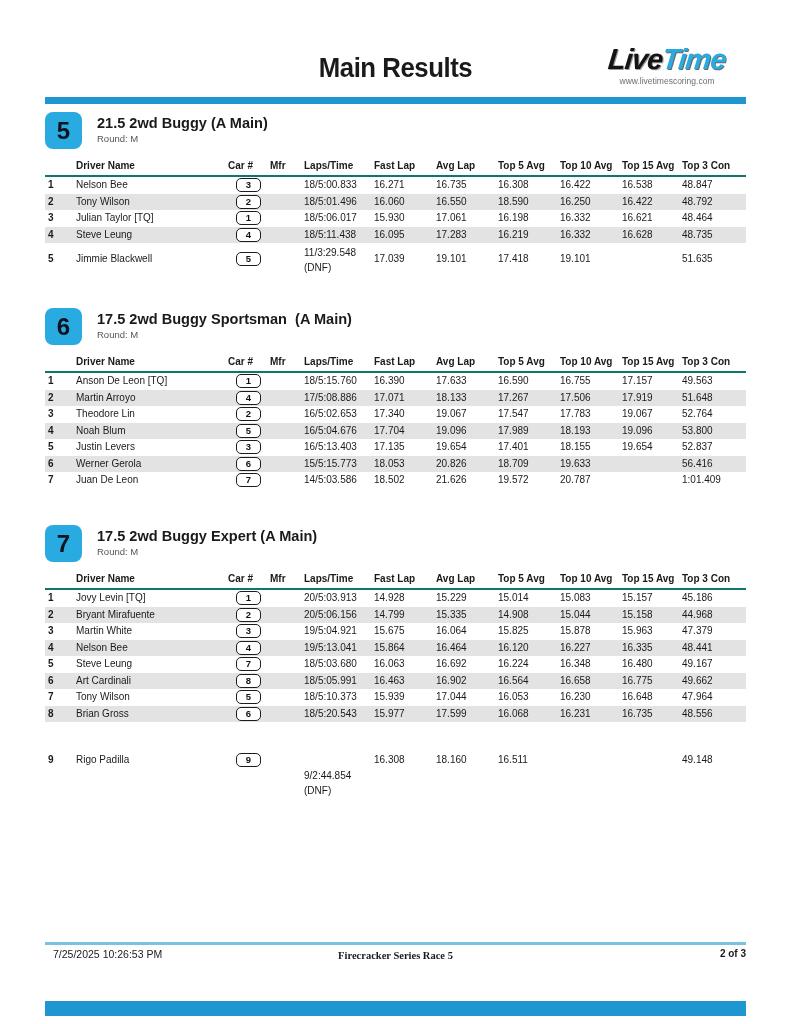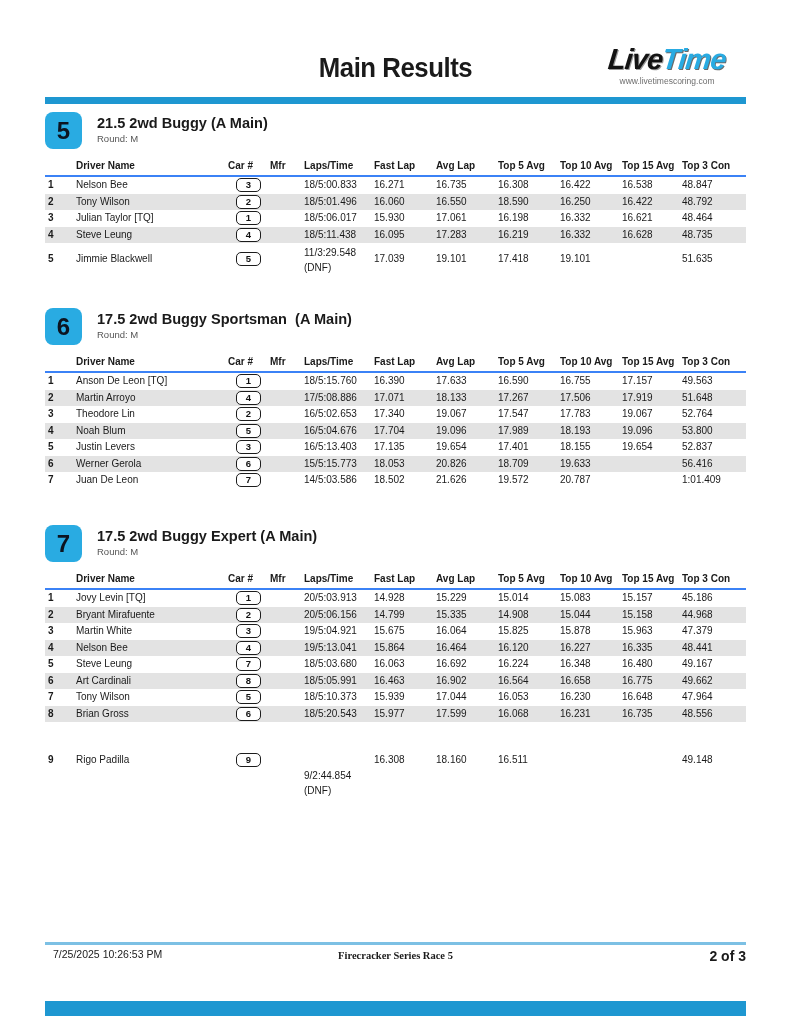--- a/index.html
+++ b/index.html
@@ -39,41 +39,41 @@
   }
   .race-num{font-size:24px;font-weight:bold;color:#0c1420;line-height:1;}
   .section-titles{margin-left:15px;padding-top:2px;}
   .section-title{font-size:15px;font-weight:bold;white-space:pre;transform:scaleX(0.97);transform-origin:left;}
   .section-round{font-size:9.5px;color:#555;margin-top:2px;}
   .table{margin-top:9px;}
   .thead,.row{
     display:grid;
     grid-template-columns:30px 152px 42px 34px 70px 62px 62px 62px 62px 60px 65px;
   }
-  .thead{border-bottom:2px solid #3b82f6;padding:2px 0 3px;}
+  .thead{border-bottom:2px solid #0f766e;padding:2px 0 3px;}
   .thead .cell{font-weight:bold;font-size:10px;line-height:12px;}
   .row{min-height:16.5px;align-items:center;}
   .tbody .row:nth-child(even){background:var(--row-alt);}
   .cell{font-size:10px;line-height:16.5px;padding-left:1px;overflow:hidden;white-space:nowrap;}
   .cell.pos{font-weight:bold;padding-left:3px;}
   .cell.car{display:flex;align-items:center;justify-content:center;line-height:normal;}
   .car-badge{
     display:inline-block;min-width:25px;height:14px;border:1.6px solid #1c1c1c;
     border-radius:5px;background:#fff;font-size:9.5px;font-weight:bold;
     text-align:center;line-height:11px;color:#111;
   }
   .laps-note{font-size:10px;line-height:15px;}
   
   .footer-divider{position:absolute;left:45px;top:942px;width:701px;height:3px;background:var(--footer-line);}
   .footer{position:absolute;left:45px;top:948px;width:701px;}
   .footer-left{position:absolute;left:8px;top:0;font-size:10.5px;font-weight:normal;}
   .footer-center{position:absolute;left:0;right:0;top:2px;text-align:center;font-family:Liberation Serif, serif;}
   .footer-event{font-size:10.5px;font-weight:bold;}
   .footer-dates{font-size:8.5px;font-weight:bold;color:#2e2e2e;margin-top:4px;}
-  .footer-right{position:absolute;right:0;top:0;font-size:14px;font-weight:bold;}
+  .footer-right{position:absolute;right:0;top:0;font-size:10px;font-weight:bold;}
   .bottom-bar{position:absolute;left:45px;top:1001px;width:701px;height:15px;background:var(--accent-bar);}
 </style>
 </head>
 <body>
 
 <div class="report-title">Main Results</div>
 
 <div class="logo-block">
   <div class="logo-text">
     <span class="logo-live">Live</span><span class="logo-time">Time</span>

